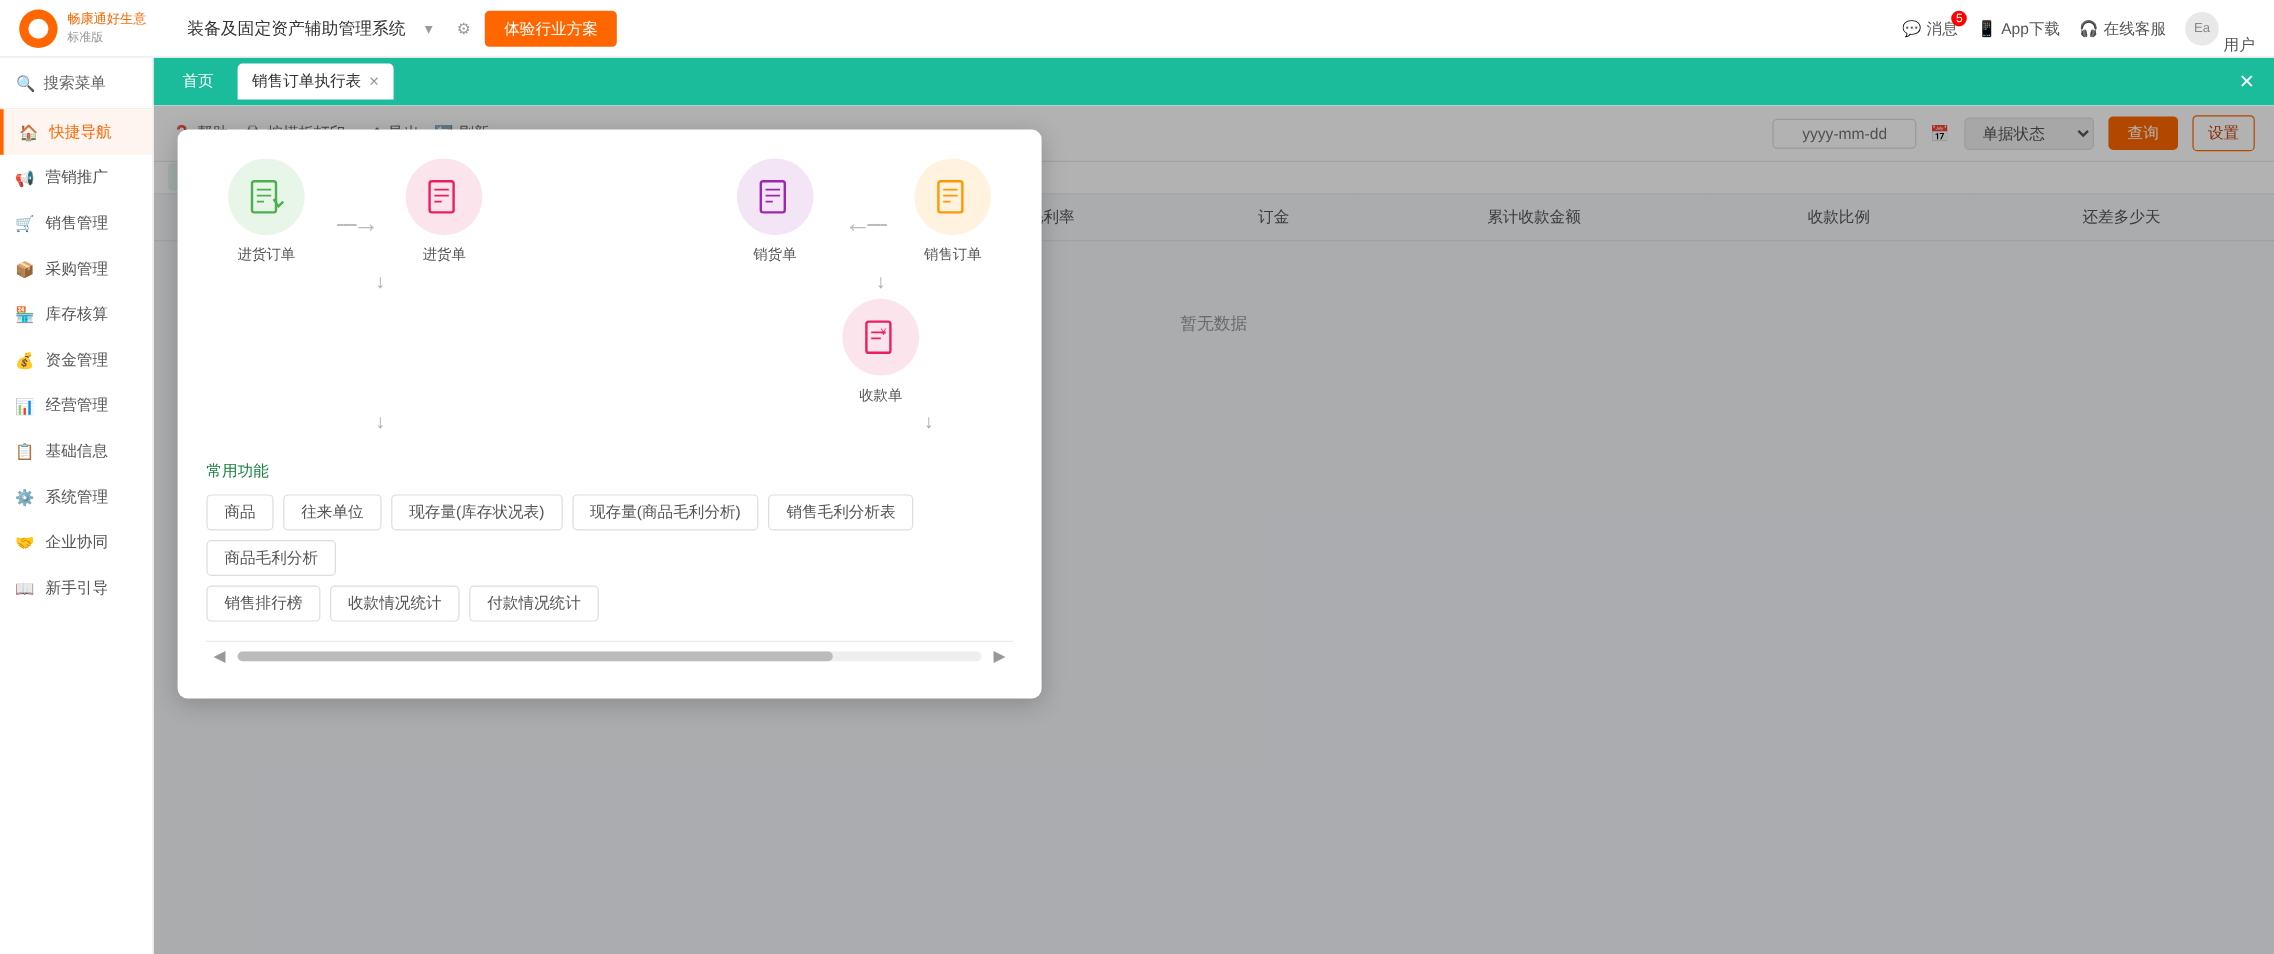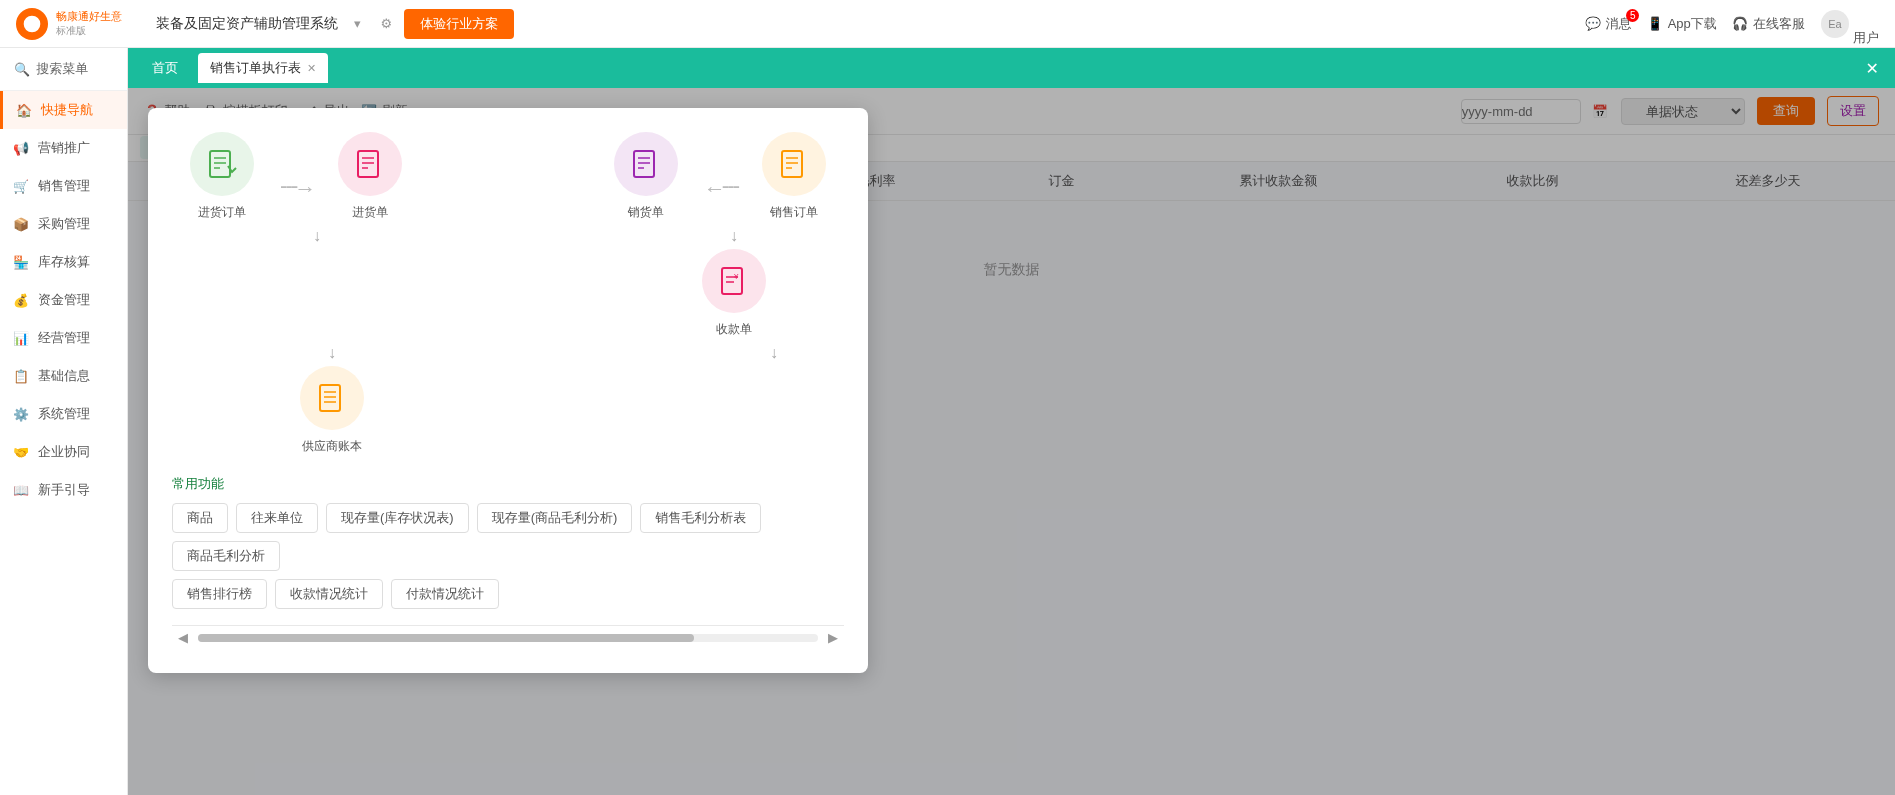--- a/index.html
+++ b/index.html
@@ -39,23 +39,23 @@
     .tab-home { padding: 6px 16px; color: #fff; font-size: 13px; cursor: pointer; }
     .tab-item { background: #fff; color: #333; padding: 6px 12px; border-radius: 4px 4px 0 0; font-size: 13px; display: flex; align-items: center; gap: 6px; cursor: pointer; }
     .tab-close { color: #999; font-size: 11px; cursor: pointer; }
     .tab-close-right { margin-left: auto; background: none; border: none; color: #fff; font-size: 16px; cursor: pointer; padding: 0 8px; }
 
     
     .content-toolbar { background: #fff; padding: 8px 16px; display: flex; align-items: center; gap: 12px; border-bottom: 1px solid #e8e8e8; flex-shrink: 0; }
     .toolbar-btn { display: flex; align-items: center; gap: 4px; color: #666; cursor: pointer; font-size: 13px; }
     .toolbar-spacer { flex: 1; }
     .query-btn { background: #ff6600; color: #fff; border: none; padding: 5px 16px; border-radius: 4px; cursor: pointer; font-size: 13px; }
-    .set-btn { background: #fff; color: #a21caf; border: 1px solid #ff6600; padding: 5px 12px; border-radius: 4px; cursor: pointer; font-size: 13px; }
-    .date-input { border: 1px solid #ddd; padding: 4px 0; border-radius: 4px; font-size: 13px; color: #bbb; width: 120px; }
-    .status-select { border: 1px solid #ddd; padding: 4px 20px; border-radius: 4px; font-size: 13px; color: #555; width: 124px; }
+    .set-btn { background: #fff; color: #c2410c; border: 1px solid #ff6600; padding: 5px 12px; border-radius: 4px; cursor: pointer; font-size: 13px; }
+    .date-input { border: 1px solid #ddd; padding: 4px 24px; border-radius: 4px; font-size: 13px; color: #bbb; width: 120px; }
+    .status-select { border: 1px solid #ddd; padding: 4px 10px; border-radius: 4px; font-size: 13px; color: #555; width: 108px; }
     .more-conditions { color: #1abc9c; cursor: pointer; font-size: 13px; padding: 4px 8px; background: #e8f8f5; border-radius: 4px; }
 
     
     .table-wrap { overflow-x: auto; }
     .data-table { width: 100%; border-collapse: collapse; }
     .data-table th { background: #f5f6fa; padding: 10px 12px; text-align: center; color: #555; font-weight: 500; font-size: 13px; border-bottom: 1px solid #e8e8e8; white-space: nowrap; }
     .empty-msg { text-align: center; color: #999; padding: 60px; font-size: 14px; }
 
     
     .modal-overlay { position: absolute; top: 0; left: 0; right: 0; bottom: 0; background: rgba(0,0,0,0.3); z-index: 100; display: flex; align-items: flex-start; justify-content: flex-start; padding: 20px; }
@@ -342,31 +342,20 @@
                     </div>
                     <span class="flow-label">收款单</span>
                   </div>
                 </div>
               </div>
 
               <div style="display:flex; align-items:flex-start; gap:0; margin-top:4px;">
                 <div style="min-width:100px;"></div>
                 <div style="min-width:80px; text-align:center; padding-left:10px;">
                   <div class="flow-down">↓</div>
-                  <div class="flow-node" style="margin-top:4px;">
-                    <div class="flow-circle orange">
-                      <svg width="32" height="32" viewBox="0 0 32 32">
-                          <rect x="4" y="3" width="20" height="26" rx="2" fill="none" stroke="#ff9800" stroke-width="2"></rect>
-                          <line x1="8" y1="10" x2="20" y2="10" stroke="#ff9800" stroke-width="1.5"></line>
-                          <line x1="8" y1="15" x2="20" y2="15" stroke="#ff9800" stroke-width="1.5"></line>
-                          <line x1="8" y1="20" x2="20" y2="20" stroke="#ff9800" stroke-width="1.5"></line>
-                        </svg>
-                    </div>
-                    <span class="flow-label">供应商账本</span>
-                  </div>
                 </div>
 
                 <div style="flex:1;"></div>
 
                 <div style="min-width:80px; text-align:center; padding-right:60px;">
                   <div class="flow-down">↓</div>
                 </div>
               </div>
             </div>
 

